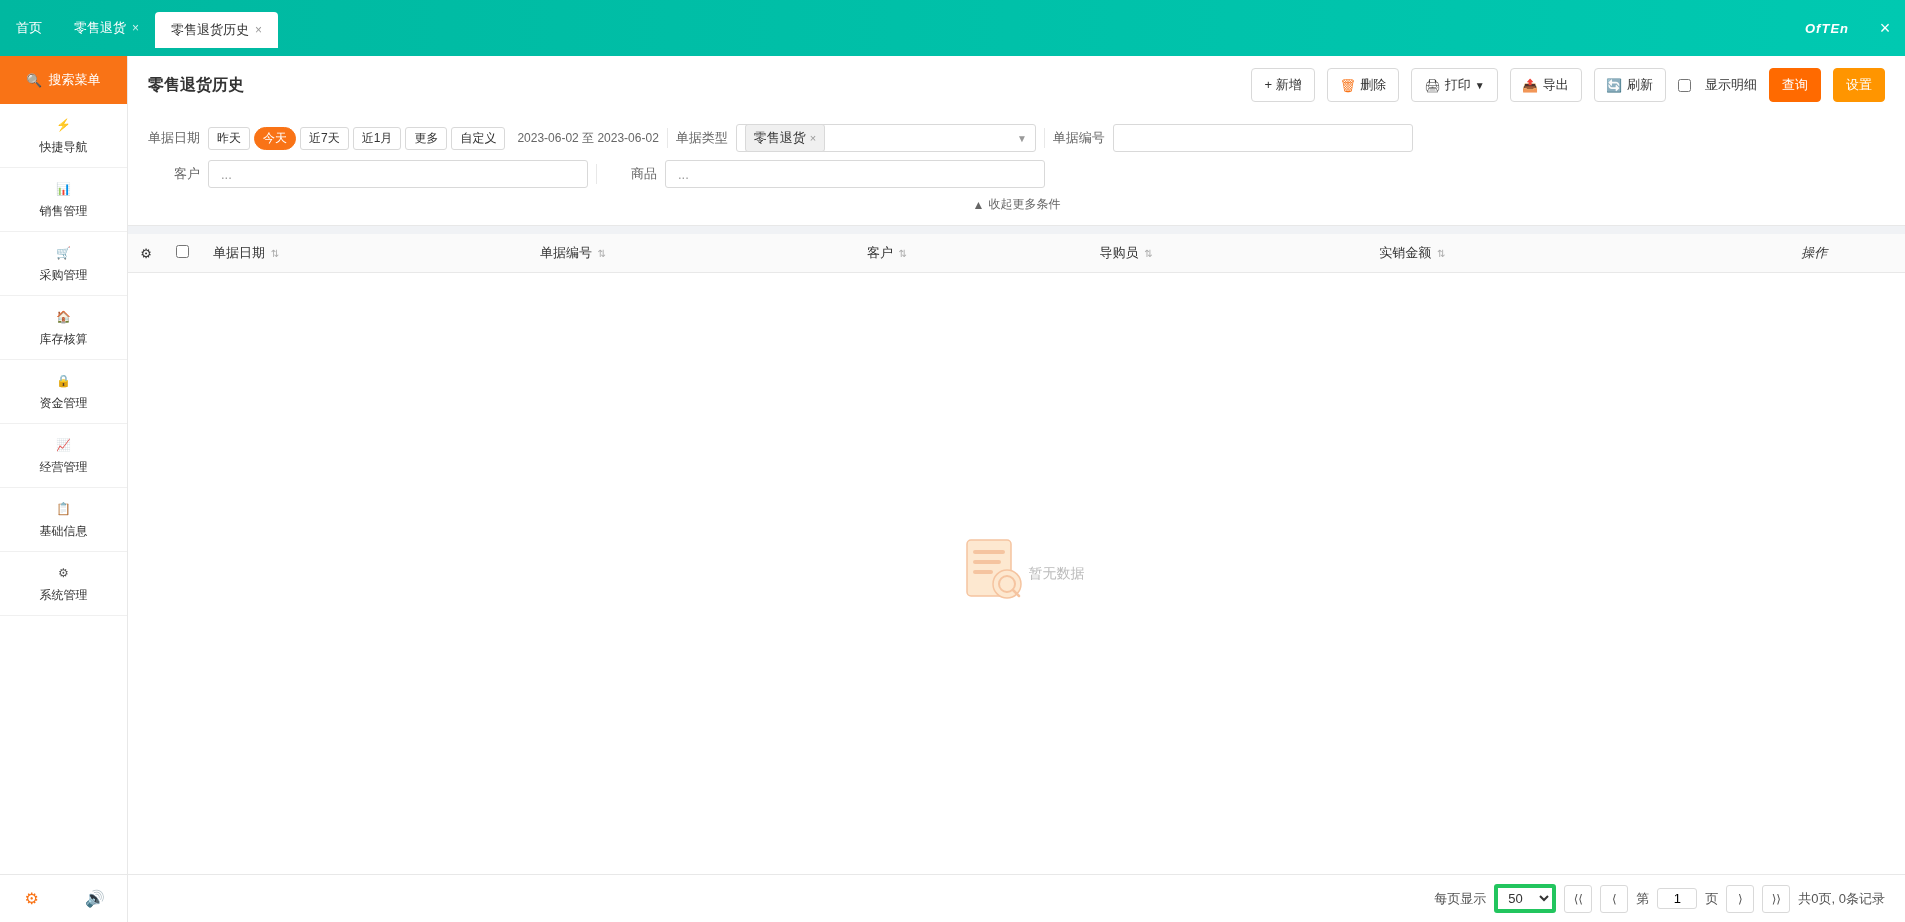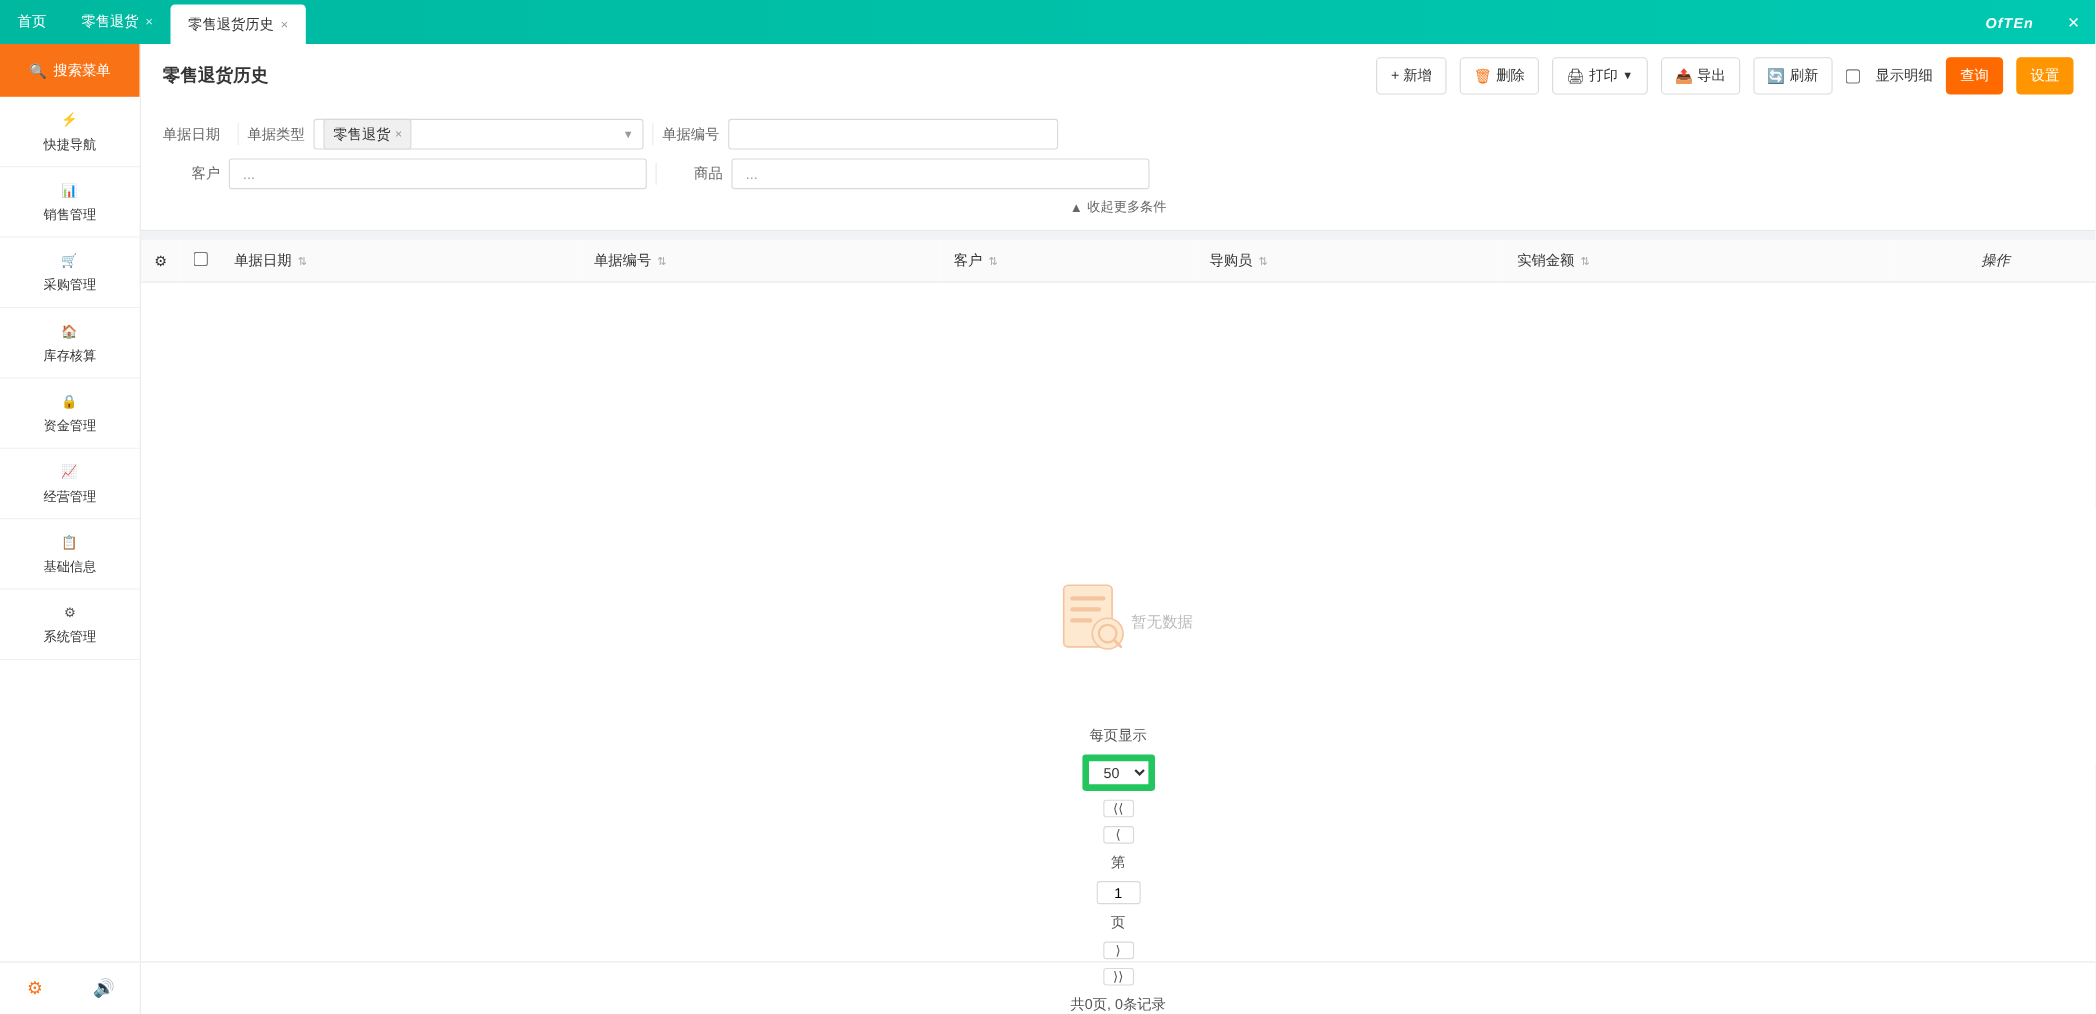--- a/index.html
+++ b/index.html
@@ -1,20 +1,20 @@
 <!DOCTYPE html>
 <html><head>
   <meta charset="utf-8">
   <style>
     * { box-sizing: border-box; margin: 0; padding: 0; font-family: 'Microsoft YaHei', Arial, sans-serif; }
     body { width: 1905px; height: 922px; overflow: hidden; background: #f5f5f5; display: flex; flex-direction: column; }
 
     
     .top-bar {
-      height: 40px;
+      height: 56px;
       background: linear-gradient(to right, #00b8a0, #00c9b1);
       display: flex;
       align-items: center;
       padding: 0;
       position: relative;
     }
     .tab-item {
       height: 40px;
       display: flex;
       align-items: center;
@@ -358,32 +358,30 @@
       background: #fff;
       border-top: 1px solid #e8e8e8;
       height: 48px;
       display: flex;
       align-items: center;
       justify-content: flex-end;
       padding: 0 20px;
       gap: 8px;
       font-size: 13px;
       color: #555;
-      flex-direction: column;
     }
     .pagination-size-label { color: #555; }
     .pagination-select {
-      border: 6px solid #22c55e;
+      border: 4px solid #22c55e;
       border-radius: 3px;
       padding: 2px 6px;
       font-size: 13px;
       color: #333;
       background: #fff;
       cursor: pointer;
-      text-align: center;
     }
     .pagination-nav-btn {
       width: 28px;
       height: 28px;
       display: flex;
       align-items: center;
       justify-content: center;
       border: 1px solid #d9d9d9;
       border-radius: 3px;
       background: #fff;
@@ -515,20 +513,29 @@
           </button>
         </div>
       </div>
 
       <div class="filter-area">
 
         <div class="filter-row">
 
           <div class="filter-field">
             <span class="filter-label">单据日期</span>
+            <div class="filter-date-btns">
+              <button class="date-btn">昨天</button>
+              <button class="date-btn active">今天</button>
+              <button class="date-btn">近7天</button>
+              <button class="date-btn">近1月</button>
+              <button class="date-btn">更多</button>
+              <button class="date-btn">自定义</button>
+              <span class="date-range">2023-06-02 至 2023-06-02</span>
+            </div>
           </div>
 
           <div class="filter-divider"></div>
 
           <div class="filter-field">
             <span class="filter-label">单据类型</span>
             <div class="filter-select-wrap">
               <div class="filter-select-content">
                 <span class="filter-tag">
                   <span>零售退货</span>

